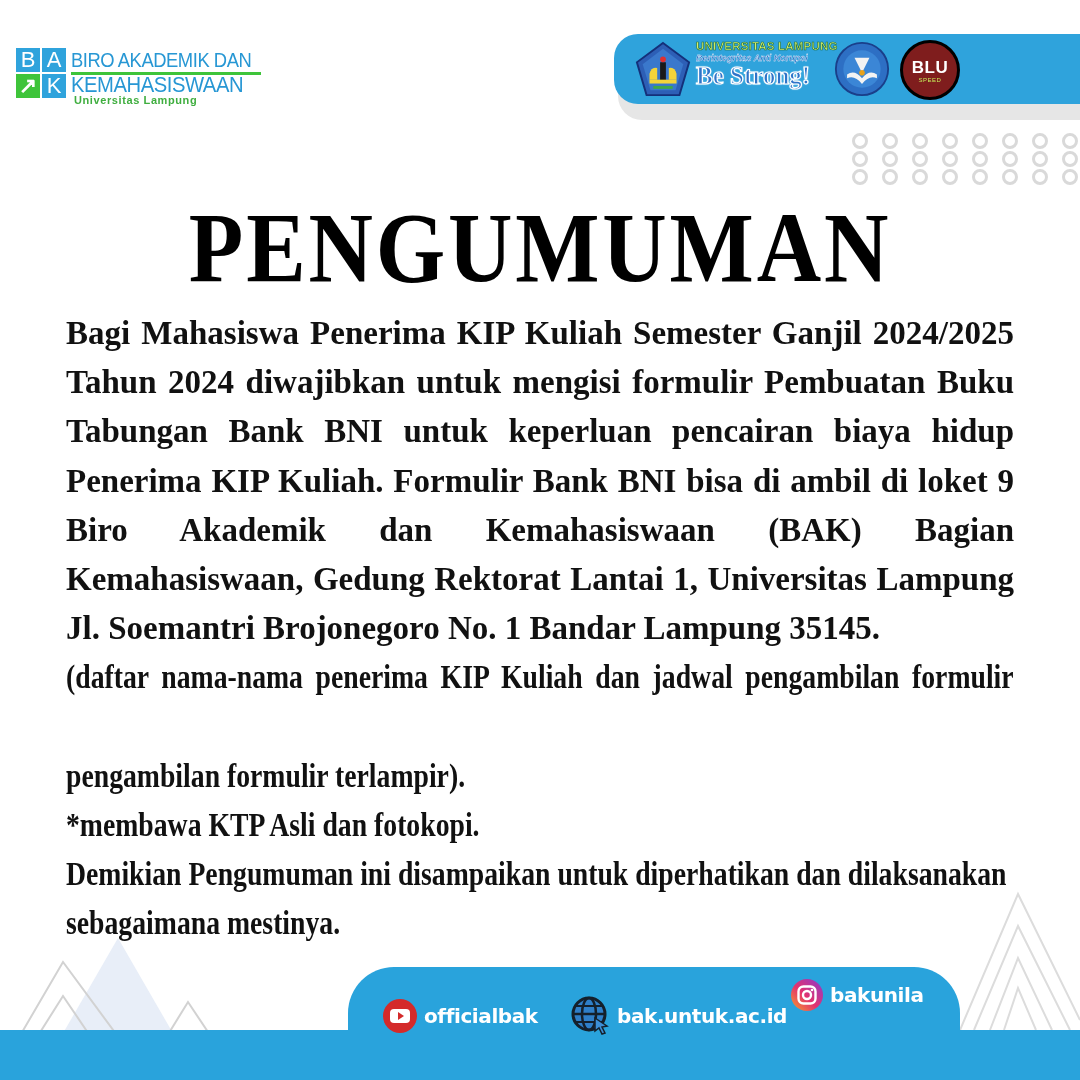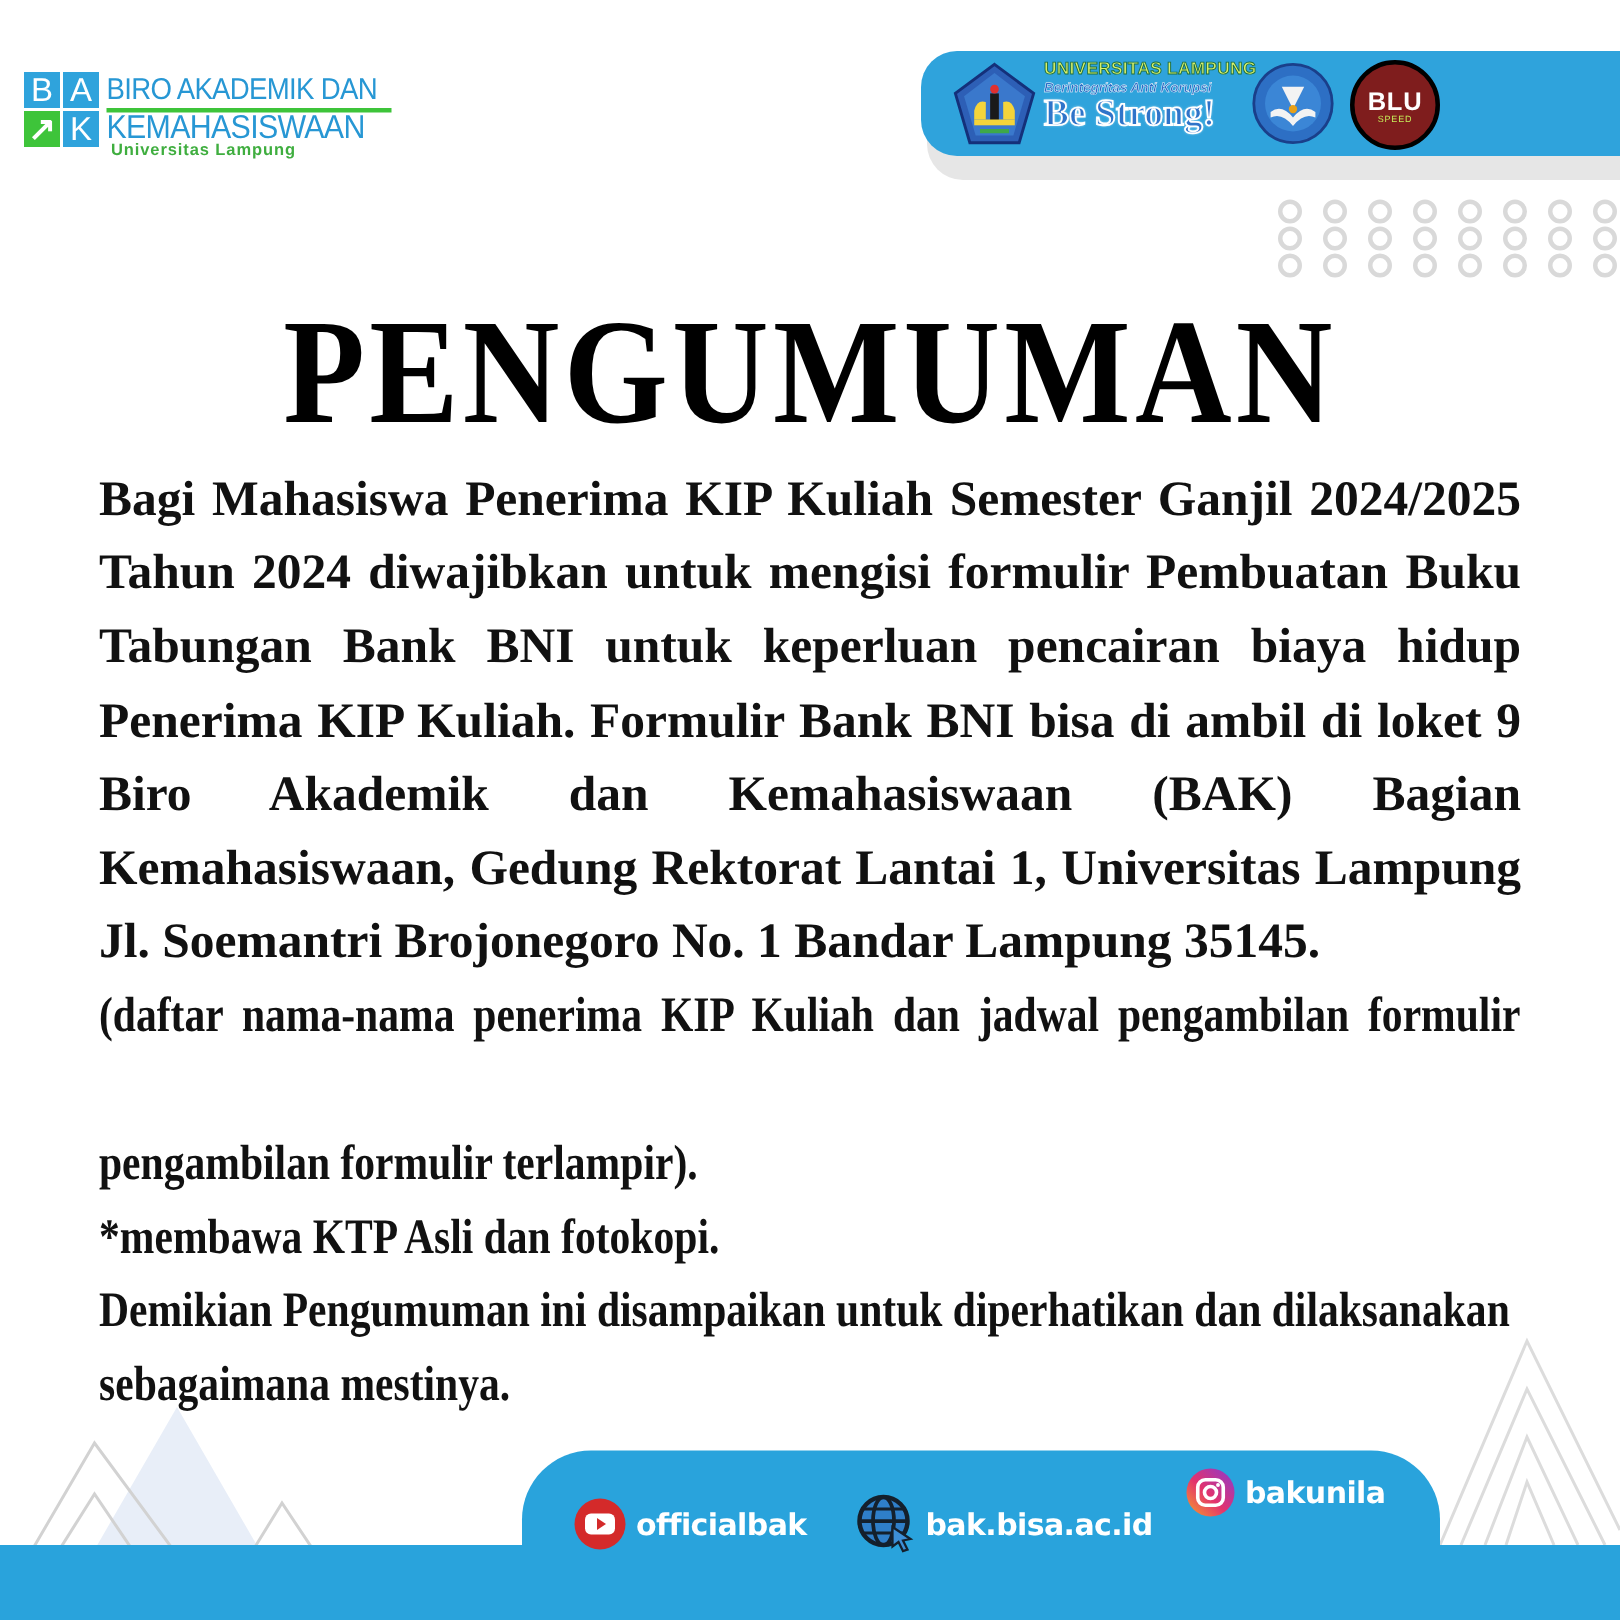--- a/index.html
+++ b/index.html
@@ -195,21 +195,21 @@
 
 <div class="social web">
   <svg width="40" height="40" viewBox="0 0 40 40">
     <circle cx="18" cy="18" r="16" fill="#2f7fc9" stroke="#14202c" stroke-width="3"></circle>
     <ellipse cx="18" cy="18" rx="7" ry="16" fill="none" stroke="#14202c" stroke-width="2.5"></ellipse>
     <line x1="2" y1="18" x2="34" y2="18" stroke="#14202c" stroke-width="2.5"></line>
     <line x1="5" y1="10" x2="31" y2="10" stroke="#14202c" stroke-width="2"></line>
     <line x1="5" y1="26" x2="31" y2="26" stroke="#14202c" stroke-width="2"></line>
     <polygon points="24,22 36,30 31,31 34,37 31,38 28,32 24,35" fill="#3d8fd6" stroke="#14202c" stroke-width="1.5"></polygon>
   </svg>
-  <span class="label">bak.bisa.ac.id</span>
+  <span class="label">bak.untuk.ac.id</span>
 </div>
 
 <div class="social ig">
   <svg width="34" height="34" viewBox="0 0 34 34">
     <defs>
       <linearGradient id="igg" x1="0" y1="1" x2="1" y2="0">
         <stop offset="0" stop-color="#f7a12b"></stop>
         <stop offset="0.45" stop-color="#e3336d"></stop>
         <stop offset="1" stop-color="#8b3ad0"></stop>
       </linearGradient>

